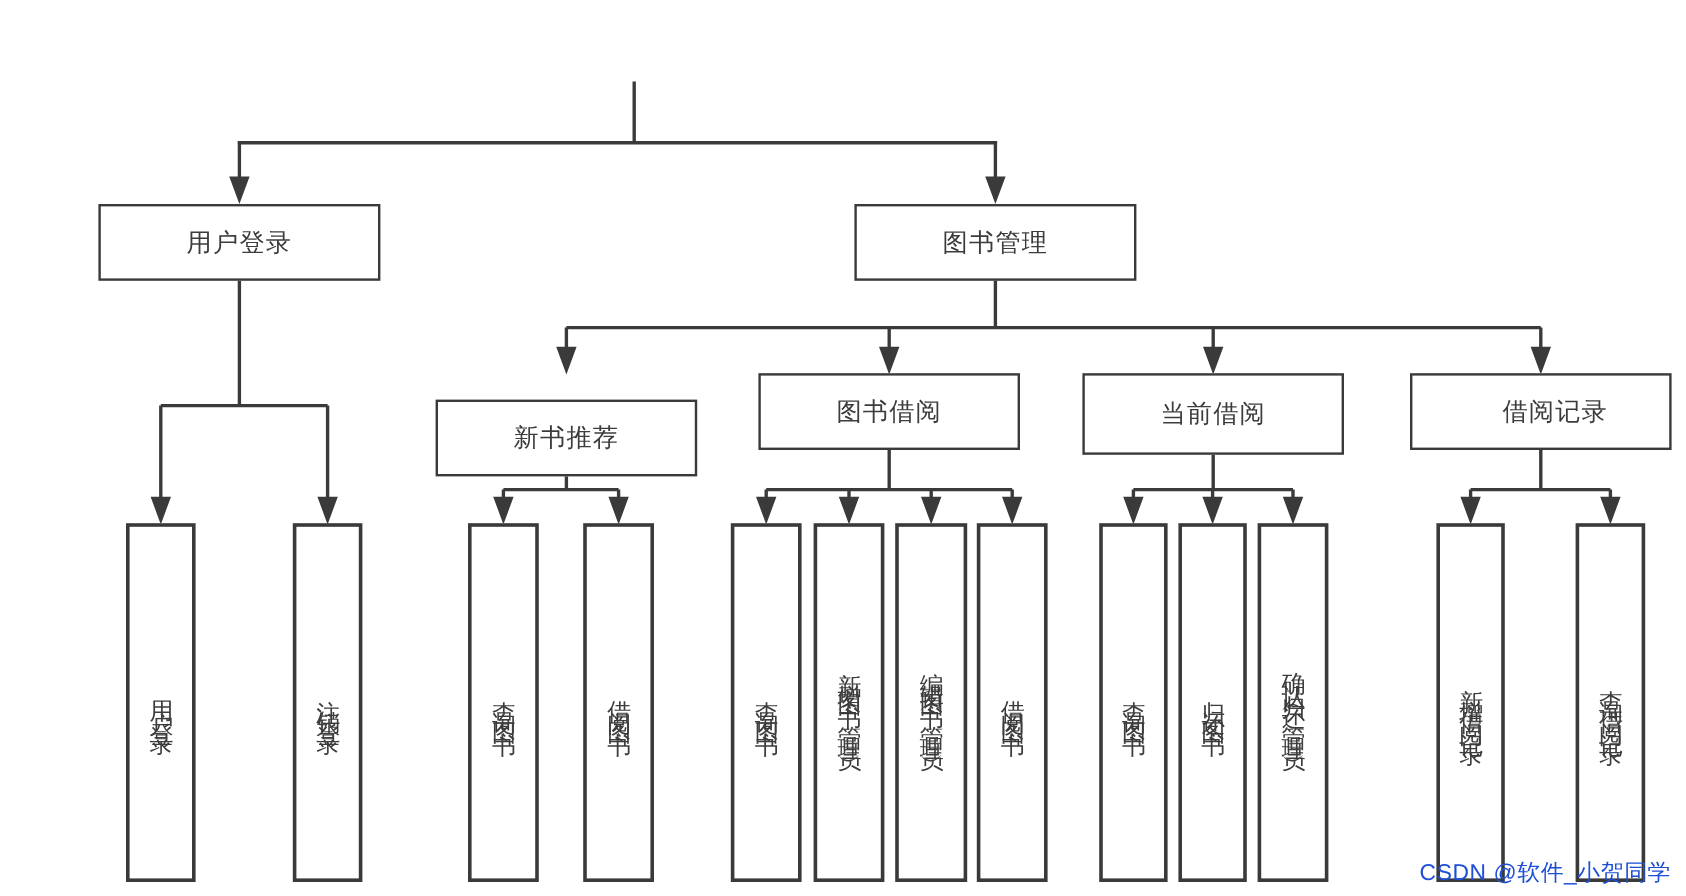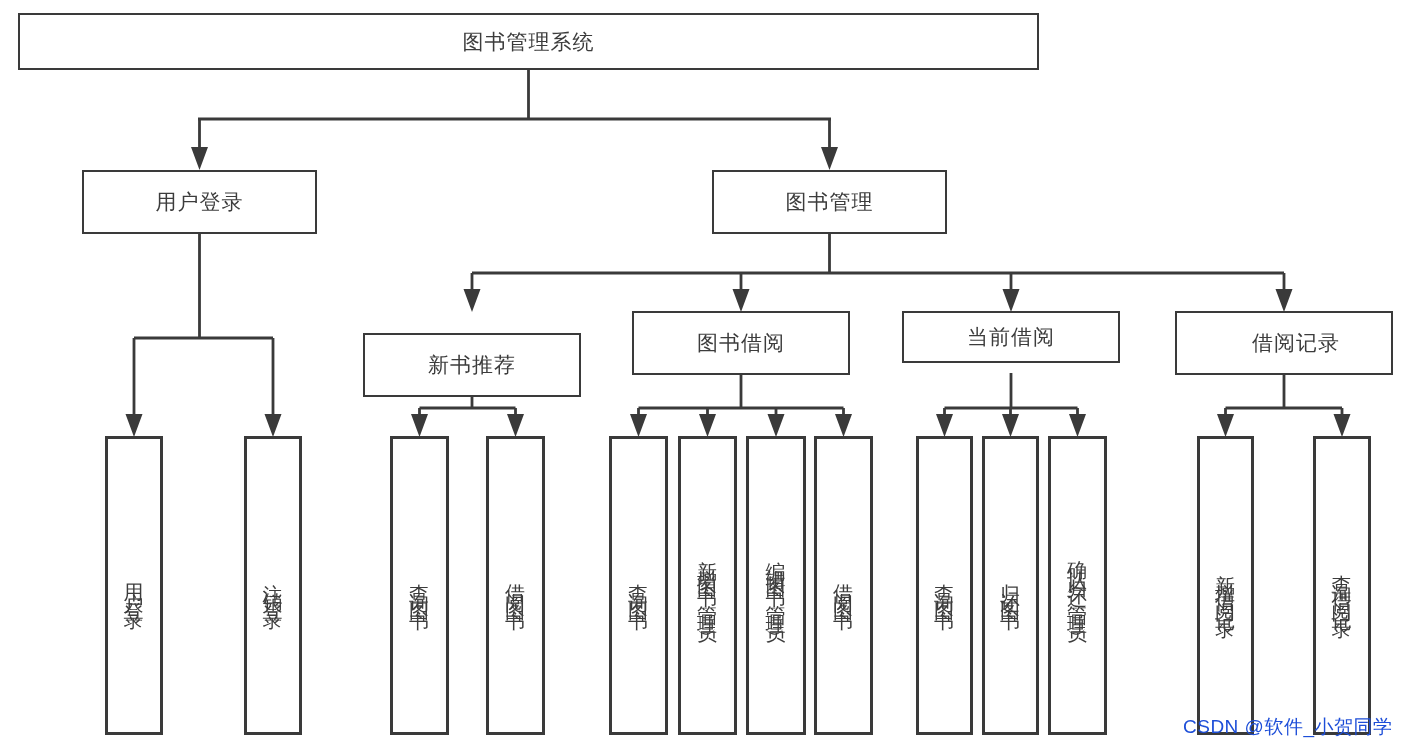--- a/index.html
+++ b/index.html
@@ -102,38 +102,35 @@
                M776 437 L767.5 414 L784.5 414 Z
                M843.5 437 L835 414 L852 414 Z
                M944.5 437 L936 414 L953 414 Z
                M1010.5 437 L1002 414 L1019 414 Z
                M1077.5 437 L1069 414 L1086 414 Z
                M1225.5 437 L1217 414 L1234 414 Z
                M1342 437 L1333.5 414 L1350.5 414 Z"></path>
     </g>
   </svg>
 
-  <div class="node" style="left:18px; top:13px; width:1021px; height:57px;">
-    <span>图书管理系统</span>
-  </div>
 
   <div class="node" style="left:82px; top:170px; width:235px; height:64px;">
     <span>用户登录</span>
   </div>
   <div class="node" style="left:712px; top:170px; width:235px; height:64px;align-items:center;">
     <span>图书管理</span>
   </div>
 
   <div class="node" style="left:363px; top:311px; width:218px; height:64px;margin-top:22px;">
     <span>新书推荐</span>
   </div>
   <div class="node" style="left:632px; top:311px; width:218px; height:64px;">
     <span>图书借阅</span>
   </div>
-  <div class="node" style="left:902px; top:311px; width:218px; height:52px;">
+  <div class="node" style="left:902px; top:311px; width:218px; height:68px;">
     <span>当前借阅</span>
   </div>
   <div class="node" style="left:1175px; top:311px; width:218px; height:64px;padding-left:24px;">
     <span>借阅记录</span>
   </div>
 
   <div class="leaf" style="left:105px; width:58px;">
     <span>用户登录</span>
   </div>
   <div class="leaf" style="left:244px; width:58px;">

